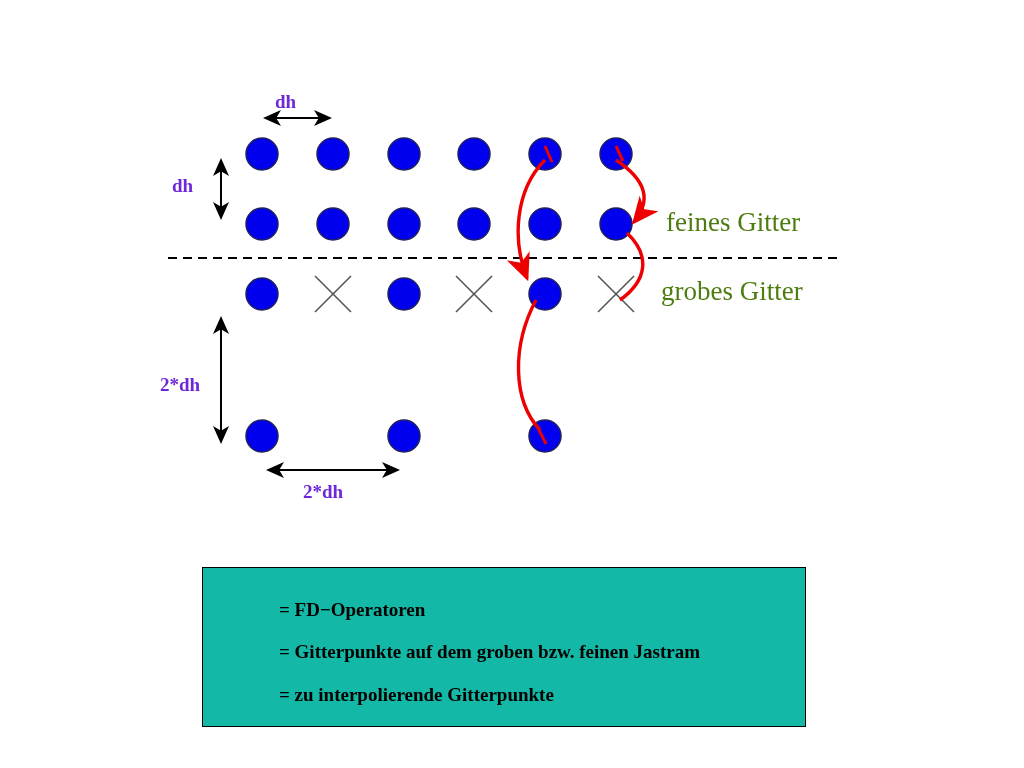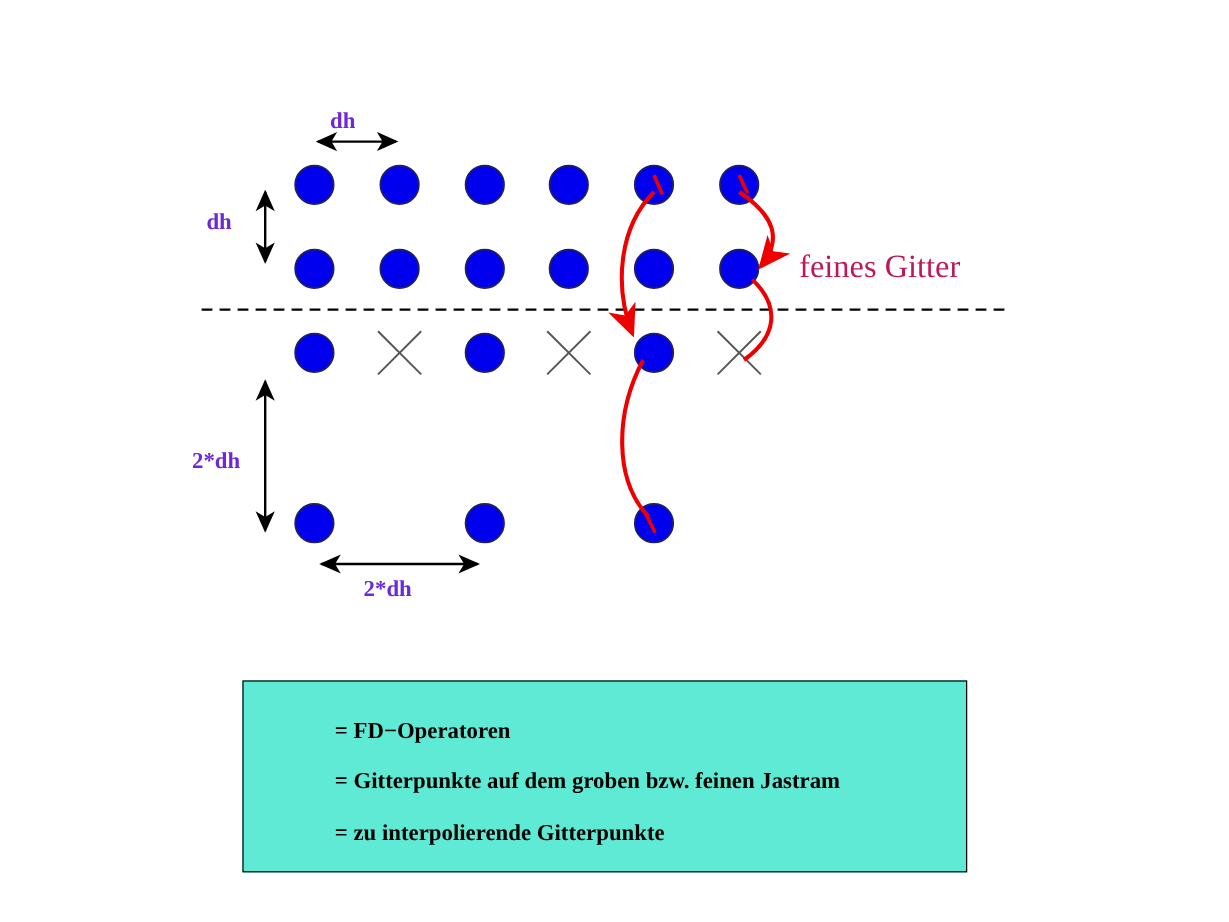--- a/index.html
+++ b/index.html
@@ -30,21 +30,21 @@
   }
   #diagram-svg {
     position: absolute;
     left: 0;
     top: 0;
   }
   .grid-label {
     position: absolute;
     font-family: "Liberation Serif", serif;
     font-size: 27px;
-    color: #be185d;
+    color: #4d7c0f;
     white-space: nowrap;
   }
   .dim-label {
     position: absolute;
     font-family: "Liberation Serif", serif;
     font-weight: bold;
     font-size: 19px;
     color: #6d28d9;
     white-space: nowrap;
   }
@@ -76,21 +76,21 @@
   }
 
   #legend-box {
     position: absolute;
     left: 202px;
     top: 567px;
     width: 604px;
     height: 160px;
     border: 1.5px solid #000000;
     box-sizing: border-box;
-    background: #5eead4;
+    background: #14b8a6;
   }
   .legend-row {
     position: absolute;
     left: 0;
     width: 100%;
     height: 44px;
     display: flex;
     align-items: center;
   }
   #legend-row-0 { top: 20px; }
@@ -192,20 +192,21 @@
 
     <circle cx="236" cy="646" r="16" fill="#0000ee" stroke="#202060" stroke-width="1.5"></circle>
 
     <g stroke="#555555" stroke-width="1.6" fill="none">
       <line x1="219" y1="673" x2="255" y2="709"></line>
       <line x1="255" y1="673" x2="219" y2="709"></line>
     </g>
   </svg>
 
   <div class="grid-label" id="label-fine">feines Gitter</div>
+  <div class="grid-label" id="label-coarse">grobes Gitter</div>
 
   <div class="dim-label" id="label-dh-h">dh</div>
   <div class="dim-label" id="label-dh-v">dh</div>
   <div class="dim-label" id="label-2dh-v">2*dh</div>
   <div class="dim-label" id="label-2dh-h">2*dh</div>
 
 
   <div id="legend-box">
     <div class="legend-row" id="legend-row-0">
       <span class="legend-text">= FD−Operatoren</span>

